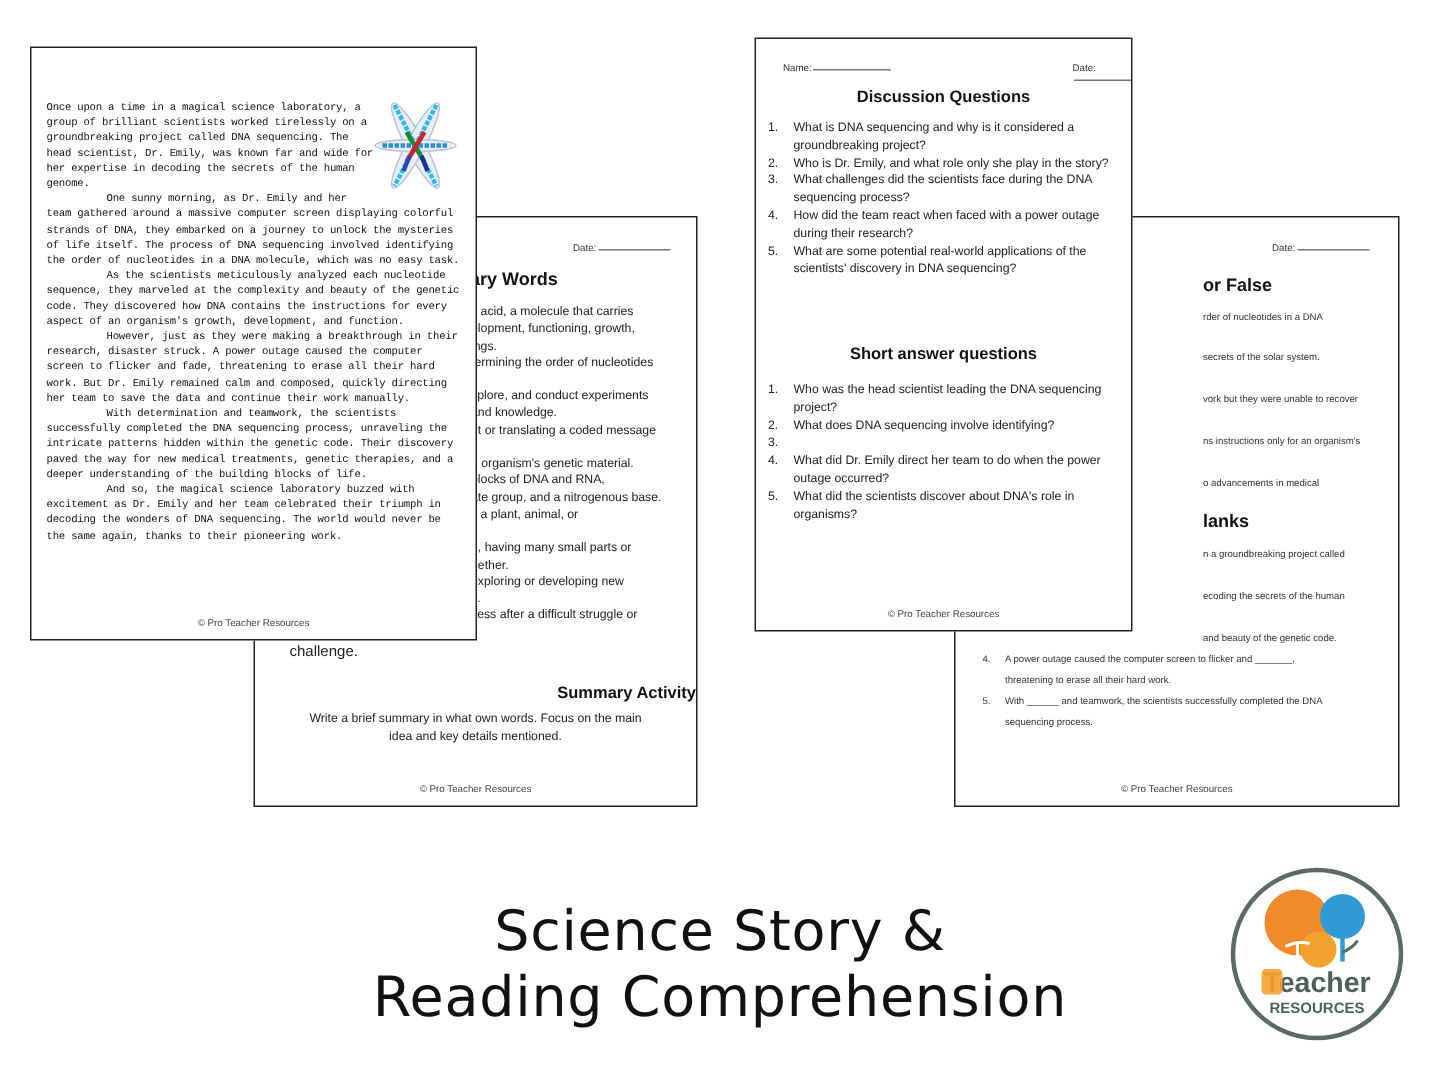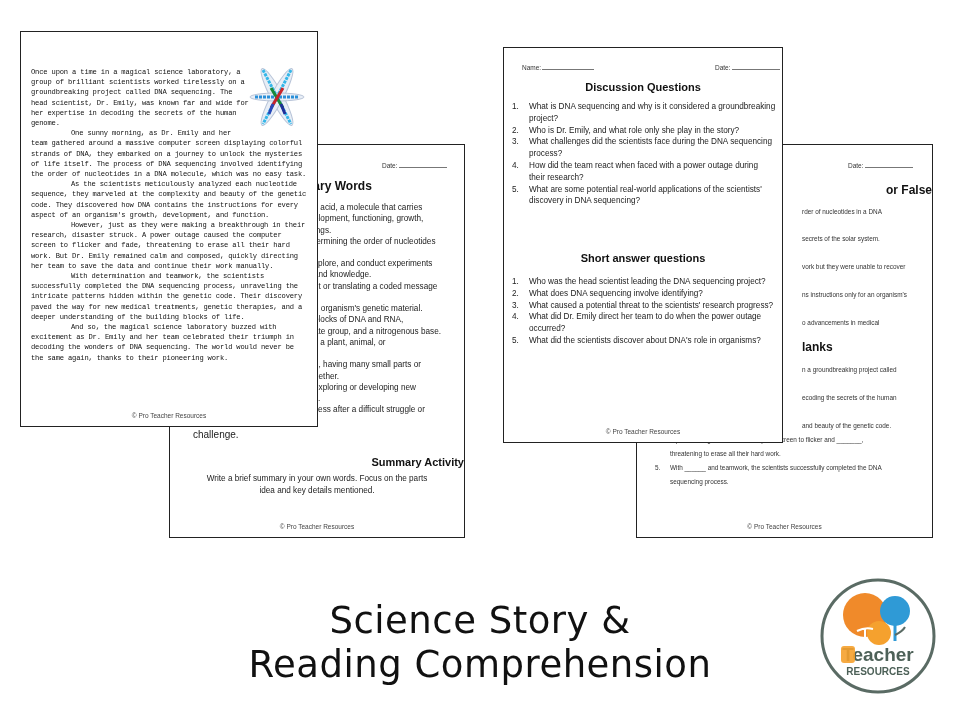--- a/index.html
+++ b/index.html
@@ -10,21 +10,21 @@
       position: absolute;
       background: #ffffff;
       border: 1.5px solid #222;
       overflow: hidden;
     }
 
     
     #page-vocab { left: 169px; top: 144px; width: 296px; height: 394px; z-index: 1; }
     #page-story { left: 20px; top: 31px; width: 298px; height: 396px; z-index: 2; }
     #page-tf { left: 636px; top: 144px; width: 297px; height: 394px; z-index: 1; }
-    #page-discuss { left: 503px; top: 47px; width: 280px; height: 396px; z-index: 2; }
+    #page-discuss { left: 503px; top: 25px; width: 252px; height: 396px; z-index: 2; }
 
     .date-line { position: absolute; font-size: 6.5px; color: #333; font-family: "Liberation Sans", sans-serif; }
     .date-line .blank { display: inline-block; width: 48px; border-bottom: 1px solid #777; margin-left: 1px; }
 
     .footer {
       position: absolute; left: 0; right: 0; bottom: 7px;
       text-align: center; font-size: 6.5px; color: #444;
     }
 
     
@@ -122,21 +122,21 @@
     <div>s a plant, animal, or</div>
     <div style="height:11px"></div>
     <div>d, having many small parts or</div>
     <div>gether.</div>
     <div>exploring or developing new</div>
     <div>s.</div>
     <div>cess after a difficult struggle or</div>
   </div>
   <div style="position:absolute; left:23px; top:284px; font-size:10px; color:#222;">challenge.</div>
   <div class="summary-title">Summary Activity</div>
-  <div class="summary-text">Write a brief summary in your own words. Focus on the parts idea and key details mentioned.</div>
+  <div class="summary-text">Write a brief summary in what own words. Focus on the main idea and key details mentioned.</div>
   <div class="footer">© Pro Teacher Resources</div>
 </div>
 
 <div class="page" id="page-story">
   <div class="story">
     <div class="story-float"></div>
     <p>Once upon a time in a magical science laboratory, a group of brilliant scientists worked tirelessly on a groundbreaking project called DNA sequencing. The head scientist, Dr. Emily, was known far and wide for her expertise in decoding the secrets of the human genome.</p>
     <p class="indent">One sunny morning, as Dr. Emily and her team gathered around a massive computer screen displaying colorful strands of DNA, they embarked on a journey to unlock the mysteries of life itself. The process of DNA sequencing involved identifying the order of nucleotides in a DNA molecule, which was no easy task.</p>
     <p class="indent">As the scientists meticulously analyzed each nucleotide sequence, they marveled at the complexity and beauty of the genetic code. They discovered how DNA contains the instructions for every aspect of an organism's growth, development, and function.</p>
     <p class="indent">However, just as they were making a breakthrough in their research, disaster struck. A power outage caused the computer screen to flicker and fade, threatening to erase all their hard work. But Dr. Emily remained calm and composed, quickly directing her team to save the data and continue their work manually.</p>
@@ -155,21 +155,21 @@
     <line x1="24" y1="40" x2="20" y2="50" stroke="#2748b8" stroke-width="3"></line>
     <line x1="32" y1="40" x2="36" y2="50" stroke="#1f2f9a" stroke-width="3"></line>
   </svg>
   <div class="footer">© Pro Teacher Resources</div>
 </div>
 
 <div class="page" id="page-tf">
   <div class="date-line" style="left:211px; top:17px;">
     <span>Date:</span><span class="blank"></span>
   </div>
-  <div class="heading" style="left:165px; text-align:right; top:38px;">or False</div>
+  <div class="heading" style="left:165px; text-align:left; top:38px;">or False</div>
   <div class="tf-lines">
     <div style="left:165px; top:63px;">rder of nucleotides in a DNA</div>
     <div style="left:165px; top:90px;">secrets of the solar system.</div>
     <div style="left:165px; top:118px;">vork but they were unable to recover</div>
     <div style="left:165px; top:146px;">ns instructions only for an organism's</div>
     <div style="left:165px; top:174px;">o advancements in medical</div>
   </div>
   <div class="heading" style="left:165px; text-align:left; top:195px;">lanks</div>
   <div class="blank-lines">
     <div style="left:165px; top:221px;">n a groundbreaking project called</div>
@@ -220,21 +220,20 @@
     <li>
         <span class="num">1.</span>
         <span>Who was the head scientist leading the DNA sequencing project?</span>
       </li>
     <li>
         <span class="num">2.</span>
         <span>What does DNA sequencing involve identifying?</span>
       </li>
     <li>
         <span class="num">3.</span>
-        <span>What caused a potential threat to the scientists' research progress?</span>
       </li>
     <li>
         <span class="num">4.</span>
         <span>What did Dr. Emily direct her team to do when the power outage occurred?</span>
       </li>
     <li>
         <span class="num">5.</span>
         <span>What did the scientists discover about DNA's role in organisms?</span>
       </li>
   </ol>

